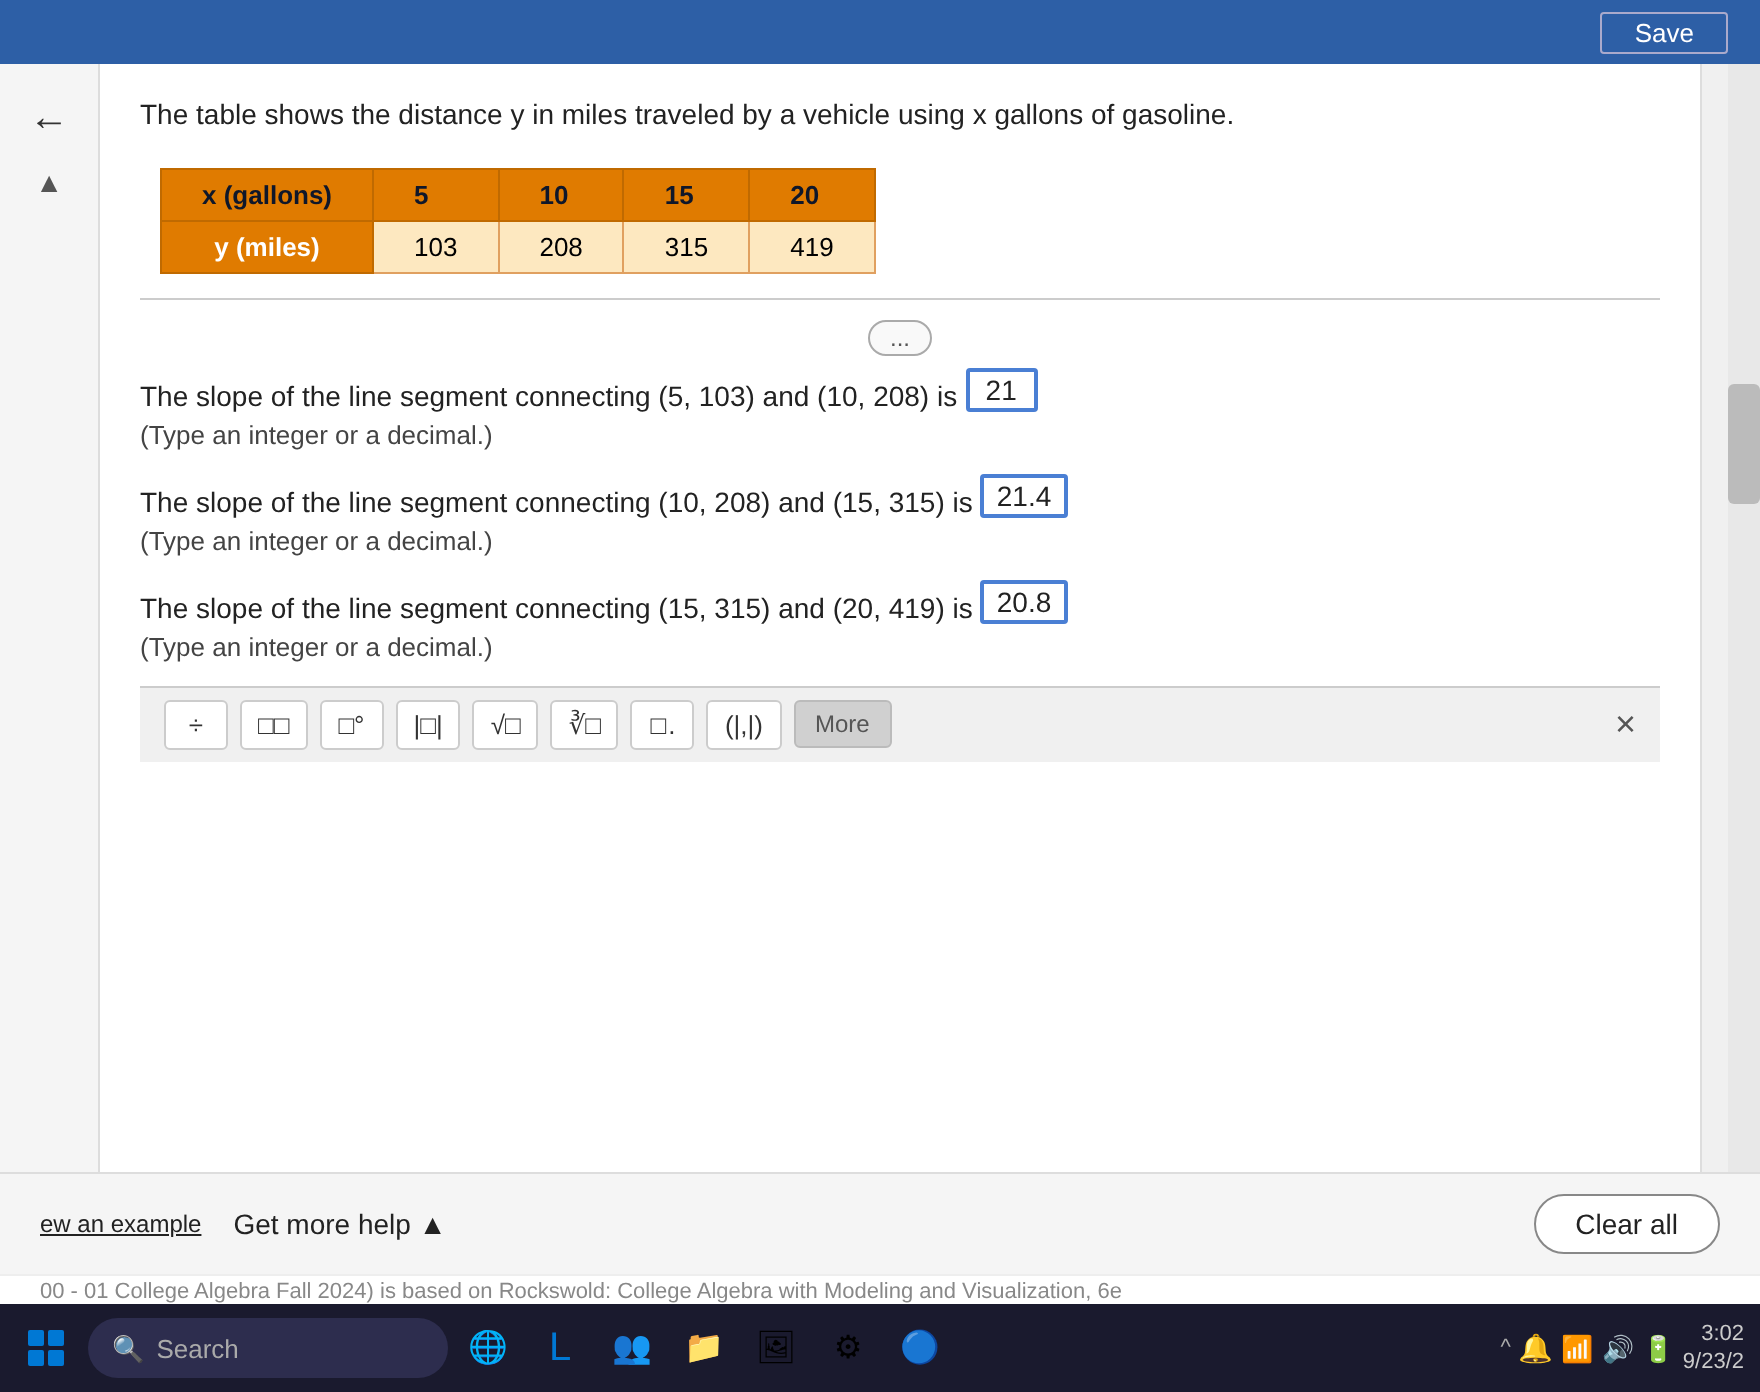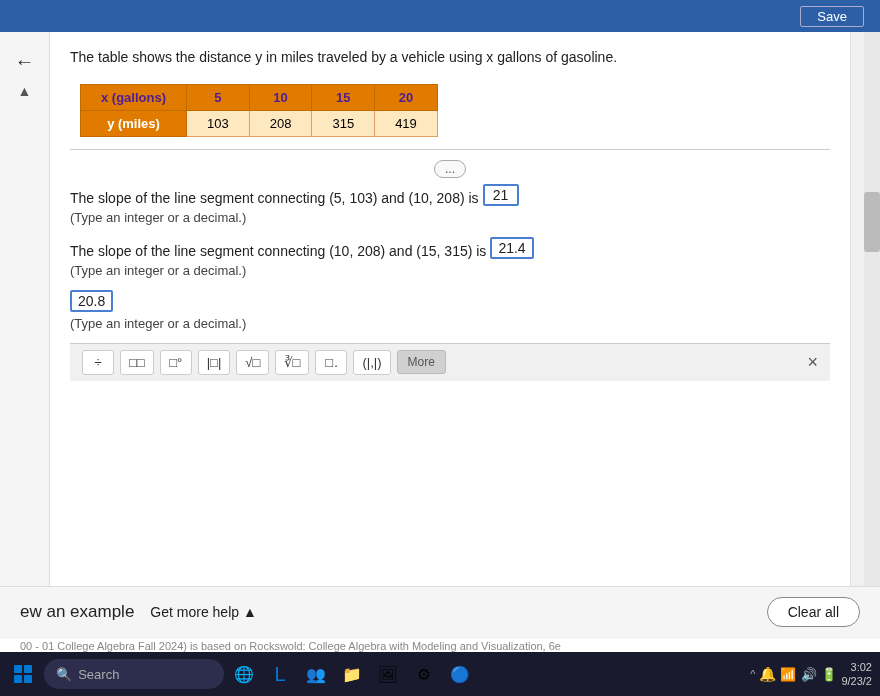--- a/index.html
+++ b/index.html
@@ -203,25 +203,25 @@
     }
 
     
     .data-table {
       border-collapse: collapse;
       margin-bottom: 12px;
       margin-left: 10px;
     }
     .data-table th {
       background: #e07b00;
-      color: #4c1d95;
+      color: #0f172a;
       padding: 5px 20px;
       font-size: 13px;
       border: 1px solid #c06a00;
-      text-align: center;
+      text-align: left;
     }
     .data-table .row-header {
       background: #e07b00;
       color: white;
       font-weight: bold;
       font-size: 13px;
       padding: 4px 12px;
       border: 1px solid #c06a00;
       text-align: center;
     }
@@ -340,24 +340,25 @@
     
     .bottom-bar {
       background: #f5f5f5;
       border-top: 1px solid #ddd;
       padding: 10px 20px;
       display: flex;
       align-items: center;
       gap: 16px;
     }
     .view-example {
-      font-size: 17px;
+      font-size: 12px;
       color: #222;
       cursor: pointer;
       font-weight: 500;
+      text-decoration: underline;
     }
     .get-help {
       font-size: 14px;
       color: #222;
       cursor: pointer;
       display: flex;
       align-items: center;
       gap: 4px;
     }
     .clear-all-btn {
@@ -441,20 +442,21 @@
       </div>
       <p class="type-hint">(Type an integer or a decimal.)</p>
 
       <div class="answer-line">
         <span>The slope of the line segment connecting (10, 208) and (15, 315) is</span>
         <span class="answer-box">21.4</span>
       </div>
       <p class="type-hint">(Type an integer or a decimal.)</p>
 
       <div class="answer-line">
+        <span>The slope of the line segment connecting (15, 315) and (20, 419) is</span>
         <span class="answer-box">20.8</span>
       </div>
       <p class="type-hint">(Type an integer or a decimal.)</p>
 
 
       <div class="math-toolbar">
         <button class="math-btn">÷</button>
         <button class="math-btn">□□</button>
         <button class="math-btn">□°</button>
         <button class="math-btn">|□|</button>

